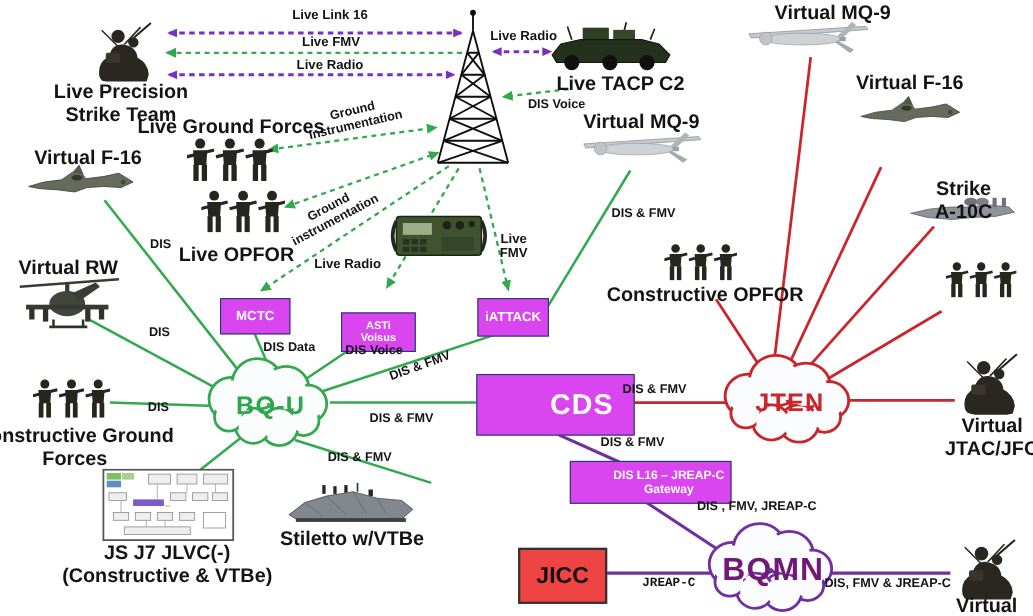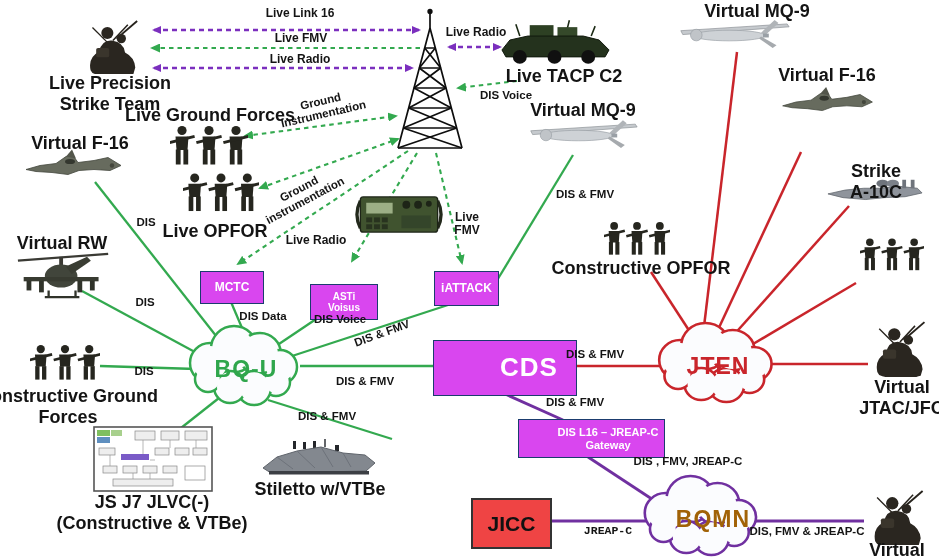--- a/index.html
+++ b/index.html
@@ -318,21 +318,21 @@
           <circle cx="30" cy="13" r="11"></circle>
           <circle cx="8" cy="19" r="14"></circle>
       <circle cx="-16" cy="18" r="13"></circle>
           <circle cx="-38" cy="10" r="10"></circle>
     </g>
   </g>
 </svg>
 
 <div class="hub-label" style="left:246px;top:369px;font-size:23px;color:#2fa64c;">BQ-U</div>
 <div class="hub-label" style="left:718px;top:366px;font-size:23px;color:#c9252b;">JTEN</div>
-<div class="hub-label" style="left:703px;top:519px;font-size:23px;color:#a16207;margin-left:10px;">BQMN</div>
+<div class="hub-label" style="left:703px;top:519px;font-size:29px;color:#701a75;">BQMN</div>
 
 <div class="bluebox" style="left:200px;top:271px;width:62px;height:31px;font-size:12px;">MCTC</div>
 <div class="bluebox" style="left:310px;top:284px;width:66px;height:34px;font-size:10px;">ASTi
 Voisus</div>
 <div class="bluebox" style="left:434px;top:271px;width:63px;height:33px;font-size:12px;">iATTACK</div>
 <div class="bluebox" style="left:433px;top:340px;width:94px;height:54px;font-size:26px;letter-spacing:1px;padding-left:48px;">CDS</div>
 <div class="bluebox" style="left:518px;top:419px;width:112px;height:37px;font-size:11px;padding-left:33px;">DIS L16 – JREAP-C
 Gateway</div>
 <div class="whitebox" style="left:471px;top:498px;width:77px;height:47px;font-size:21px;">JICC</div>
 

